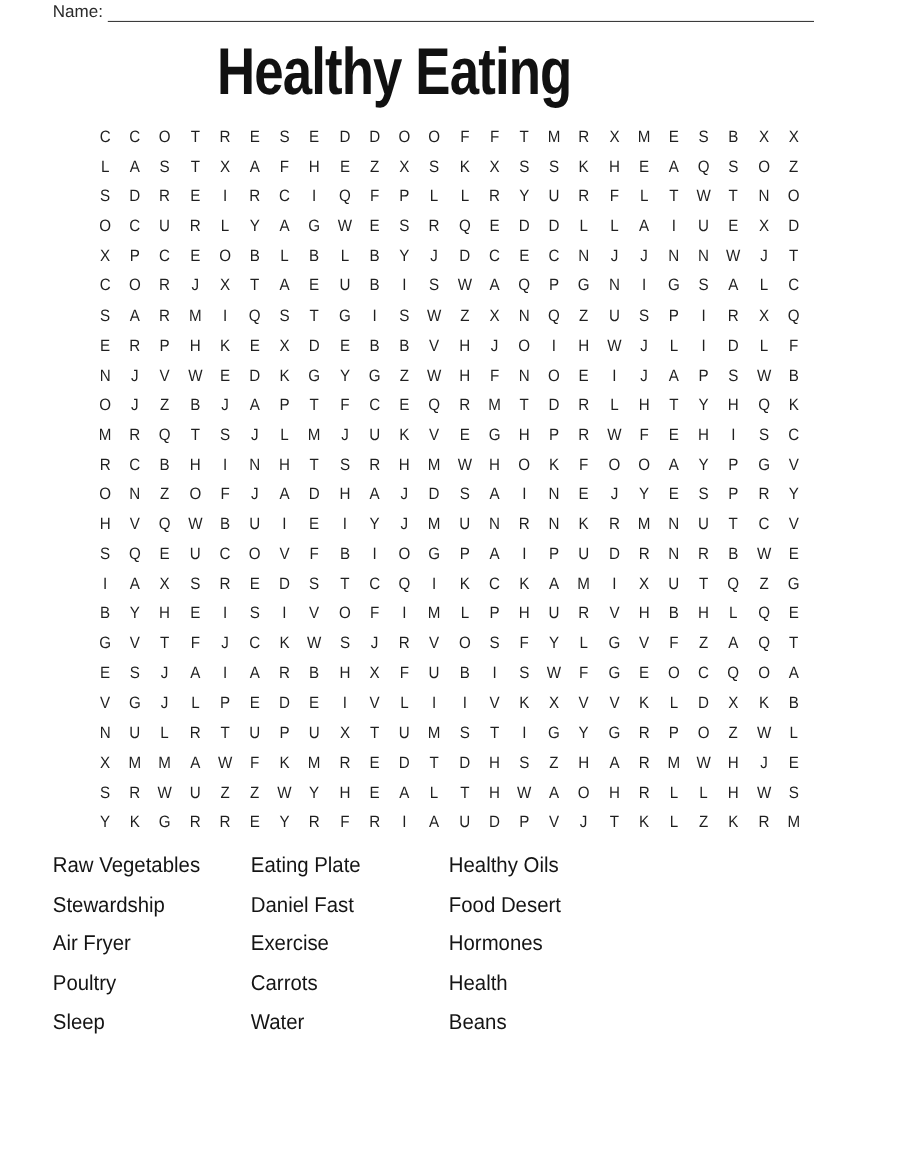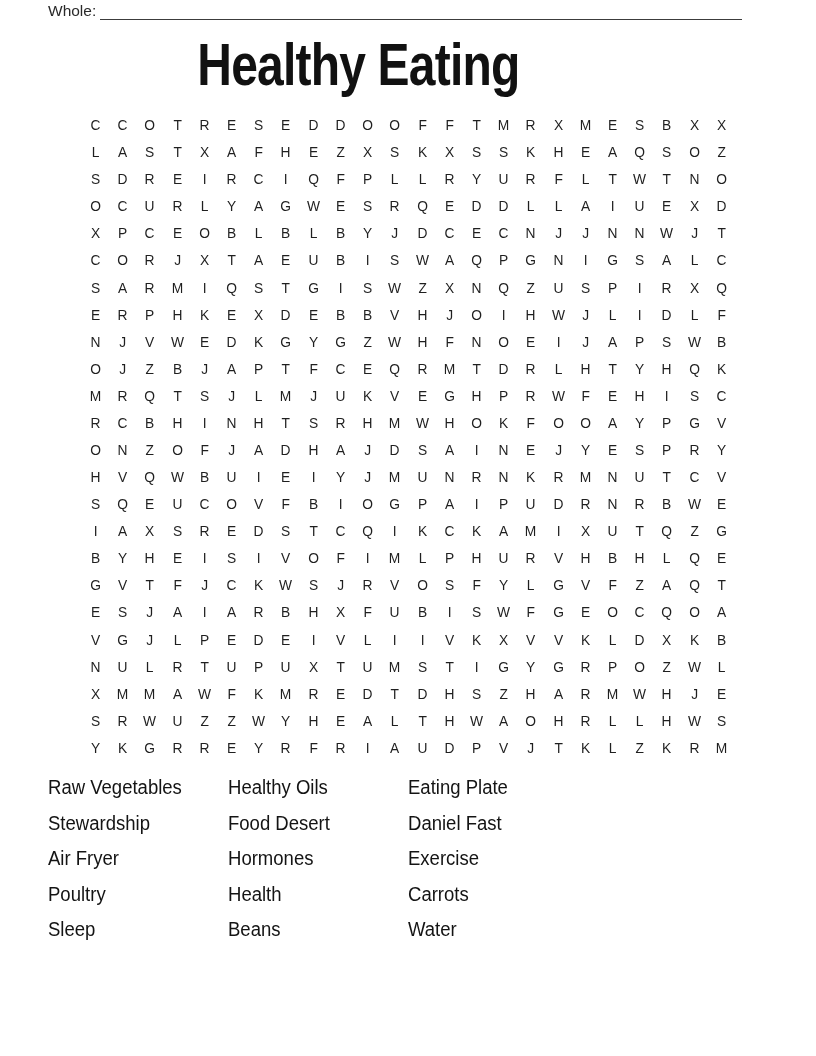--- a/index.html
+++ b/index.html
@@ -59,21 +59,21 @@
     line-height:35.6px;white-space:nowrap;
     transform:scaleX(0.95);transform-origin:0 50%;
   }
 </style>
 </head>
 <body>
 
 <div class="page">
 
   <div class="name-row">
-    <span class="name-label">Whole:</span>
+    <span class="name-label">Name:</span>
     <span class="name-line"></span>
   </div>
 
   <div class="title-wrap">
     <span class="title">Healthy Eating</span>
   </div>
 
   <div class="grid" id="letter-grid">
       <span class="cell">C</span>
       <span class="cell">C</span>
@@ -655,28 +655,28 @@
 
   <div class="word-bank" id="word-bank">
       <div class="word-col">
         <div class="word-item">Raw Vegetables</div>
         <div class="word-item">Stewardship</div>
         <div class="word-item">Air Fryer</div>
         <div class="word-item">Poultry</div>
         <div class="word-item">Sleep</div>
       </div>
       <div class="word-col">
+        <div class="word-item">Eating Plate</div>
+        <div class="word-item">Daniel Fast</div>
+        <div class="word-item">Exercise</div>
+        <div class="word-item">Carrots</div>
+        <div class="word-item">Water</div>
+      </div>
+      <div class="word-col">
         <div class="word-item">Healthy Oils</div>
         <div class="word-item">Food Desert</div>
         <div class="word-item">Hormones</div>
         <div class="word-item">Health</div>
         <div class="word-item">Beans</div>
       </div>
-      <div class="word-col">
-        <div class="word-item">Eating Plate</div>
-        <div class="word-item">Daniel Fast</div>
-        <div class="word-item">Exercise</div>
-        <div class="word-item">Carrots</div>
-        <div class="word-item">Water</div>
-      </div>
     </div>
 
 </div>
 
 </body></html>

